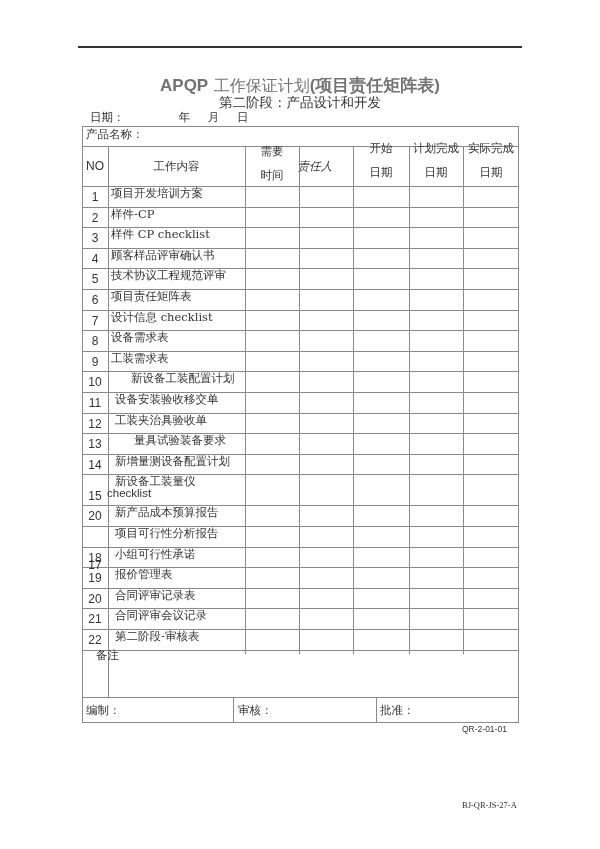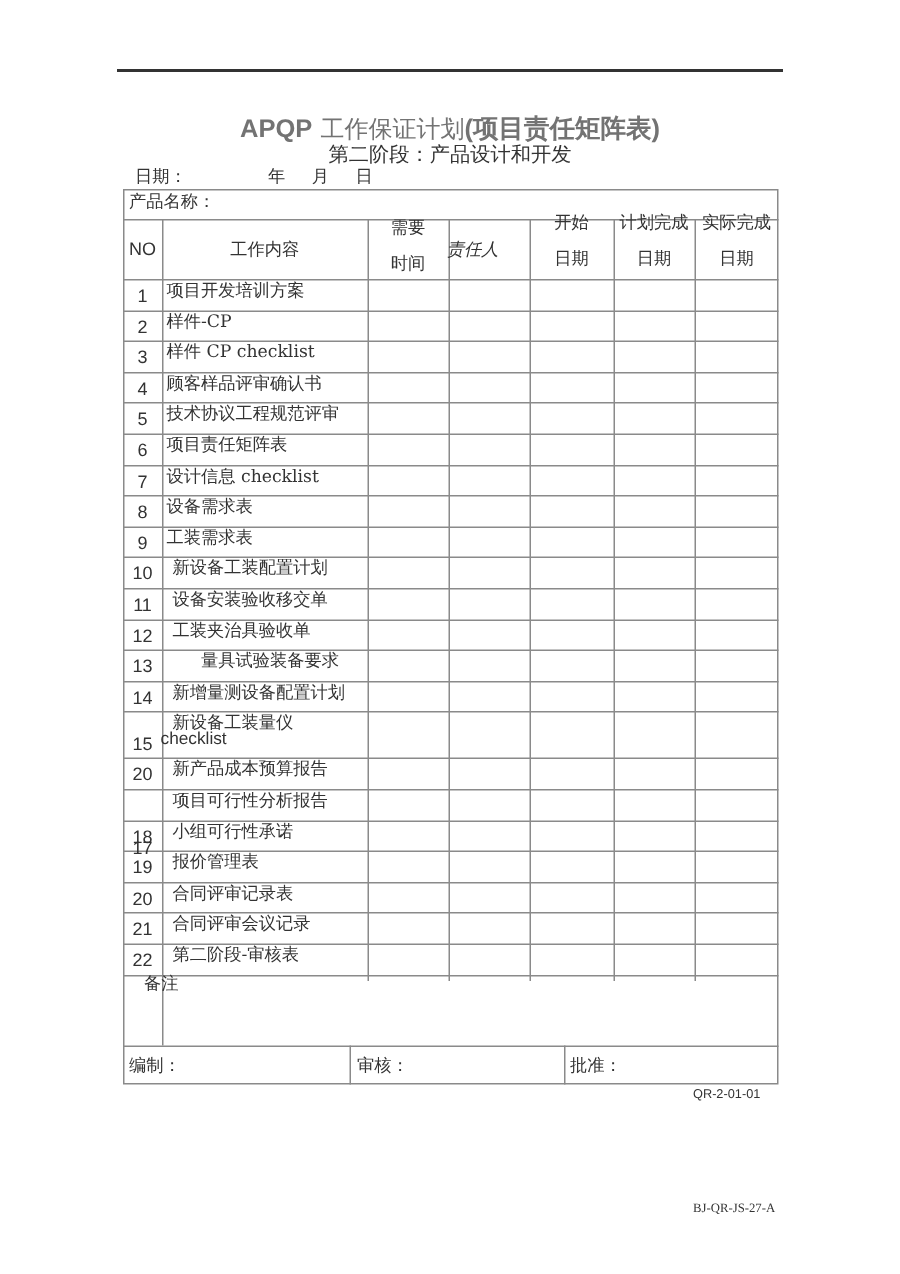--- a/index.html
+++ b/index.html
@@ -179,21 +179,21 @@
     <div class="cell no" style="left: 82px; width: 26px; top: 351px; height: 21px;">9</div>
     <div class="cell content" style="left: 108px; width: 137px; top: 348px; height: 21px; padding-left: 3px;">
       <span>工装需求表</span>
     </div>
     <div class="cell " style="left: 245px; width: 54px; top: 351px; height: 21px;"></div>
     <div class="cell " style="left: 299px; width: 54px; top: 351px; height: 21px;"></div>
     <div class="cell " style="left: 353px; width: 56px; top: 351px; height: 21px;"></div>
     <div class="cell " style="left: 409px; width: 54px; top: 351px; height: 21px;"></div>
     <div class="cell " style="left: 463px; width: 56px; top: 351px; height: 21px;"></div>
     <div class="cell no" style="left: 82px; width: 26px; top: 371px; height: 21px;">10</div>
-    <div class="cell content" style="left: 108px; width: 137px; top: 368px; height: 21px; padding-left: 7px;">
+    <div class="cell content" style="left: 108px; width: 137px; top: 368px; height: 21px; padding-left: 23px;">
       <span>新设备工装配置计划</span>
     </div>
     <div class="cell " style="left: 245px; width: 54px; top: 371px; height: 21px;"></div>
     <div class="cell " style="left: 299px; width: 54px; top: 371px; height: 21px;"></div>
     <div class="cell " style="left: 353px; width: 56px; top: 371px; height: 21px;"></div>
     <div class="cell " style="left: 409px; width: 54px; top: 371px; height: 21px;"></div>
     <div class="cell " style="left: 463px; width: 56px; top: 371px; height: 21px;"></div>
     <div class="cell no" style="left: 82px; width: 26px; top: 392px; height: 21px;">11</div>
     <div class="cell content" style="left: 108px; width: 137px; top: 389px; height: 21px; padding-left: 7px;">
       <span>设备安装验收移交单</span>

